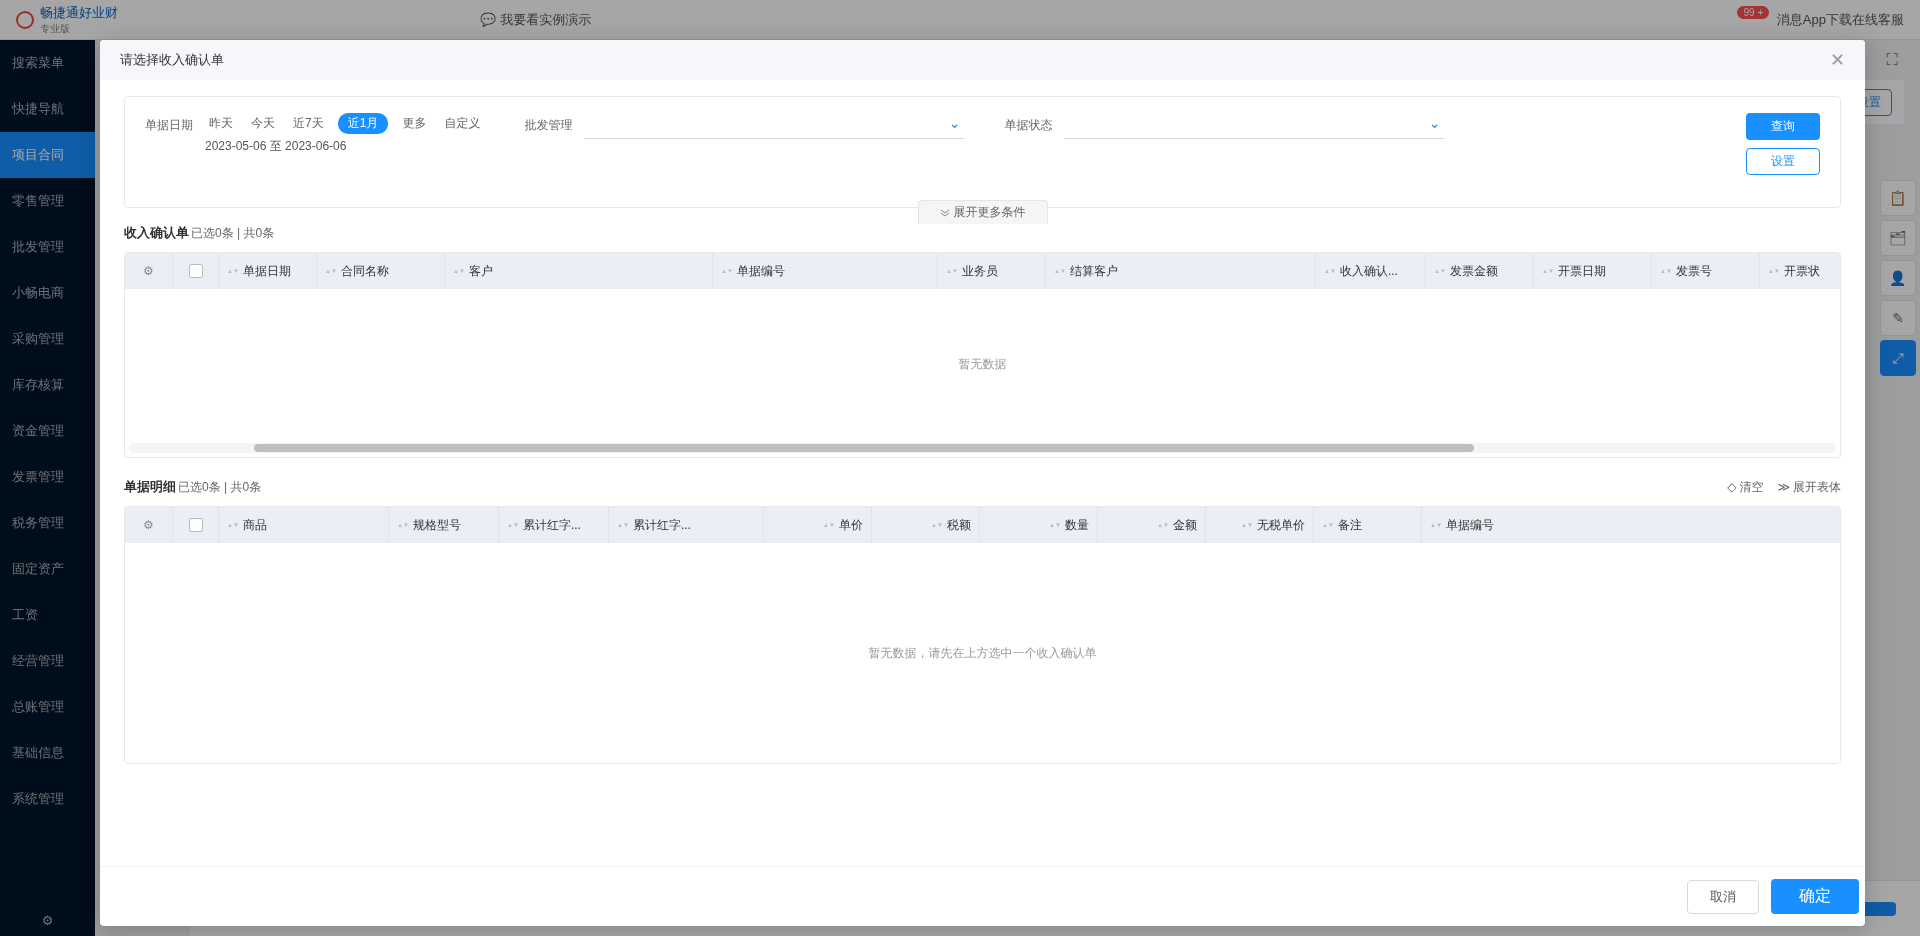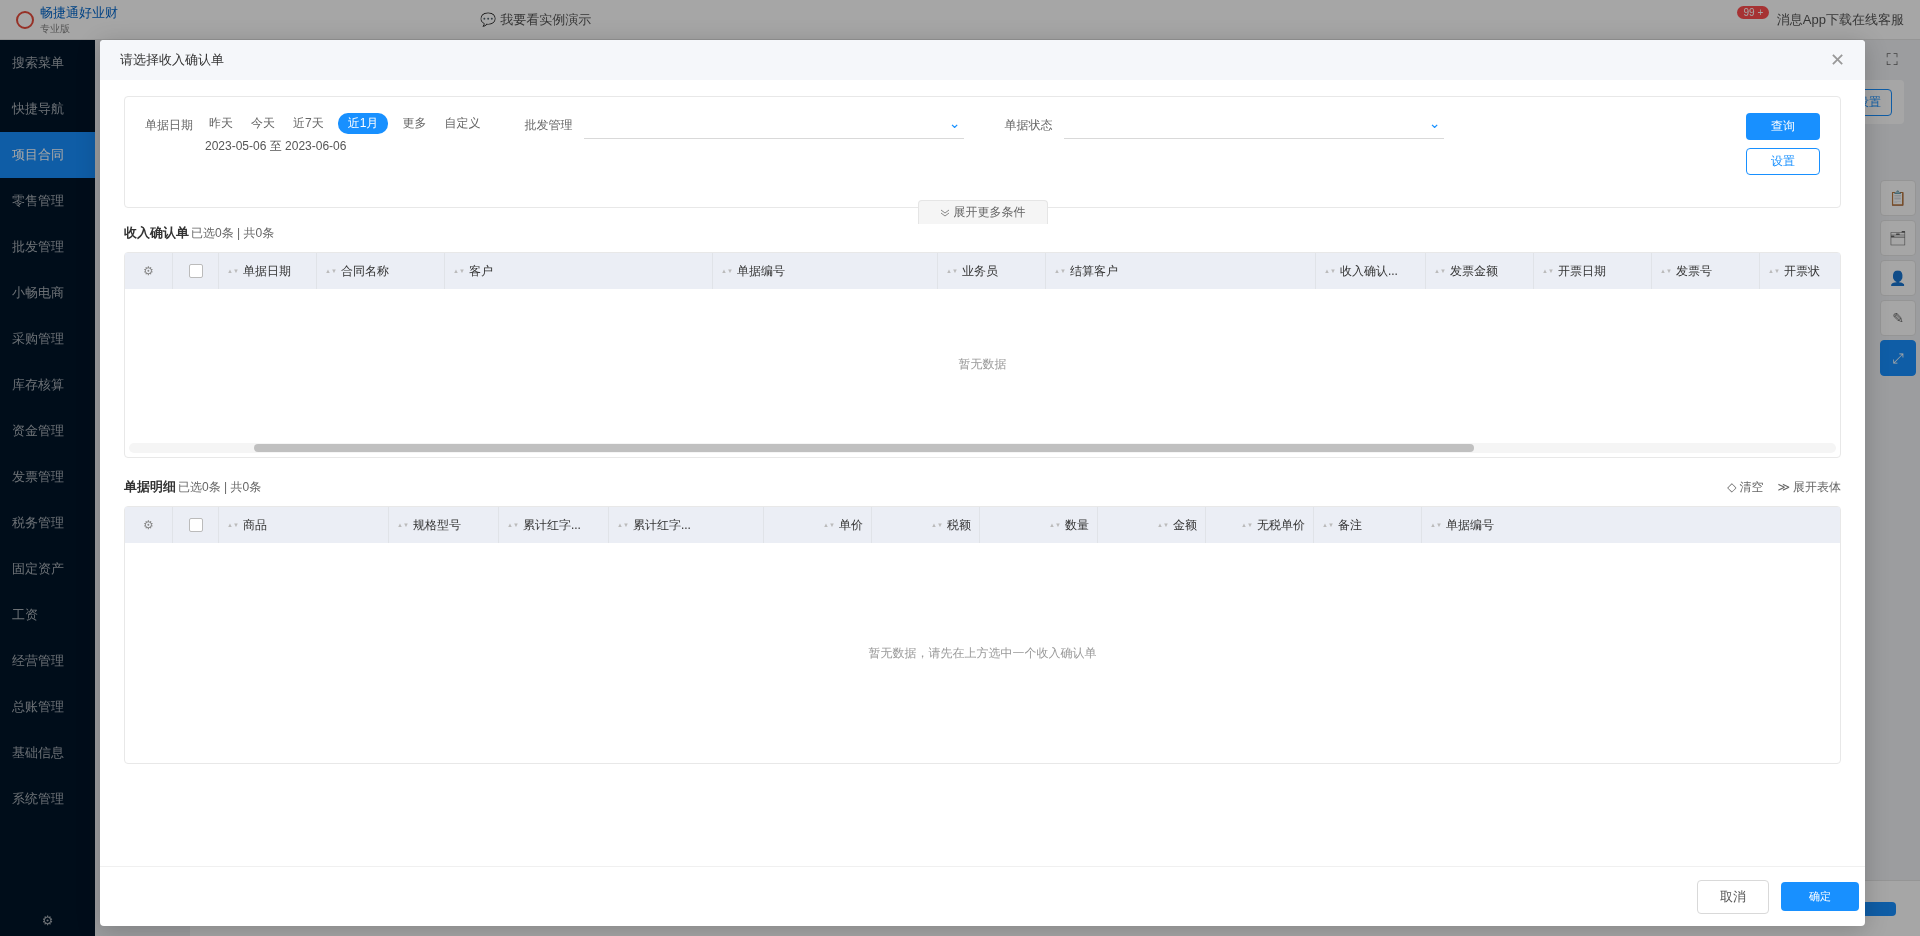--- a/index.html
+++ b/index.html
@@ -79,21 +79,21 @@
 .chk { width: 14px; height: 14px; border: 1px solid #bbb; border-radius: 2px; background: #fff; }
 .table-body { height: 150px; display: flex; align-items: center; justify-content: center; color: #999; font-size: 12px; }
 .table-body.tall { height: 220px; }
 .hscroll { height: 10px; background: #f5f5f5; border-radius: 5px; margin: 4px; position: relative; }
 .hscroll-thumb { position: absolute; left: 125px; width: 1220px; height: 8px; top: 1px; background: #c0c0c0; border-radius: 4px; }
 
 .section-gap { height: 20px; }
 
 .modal-footer { height: 60px; border-top: 1px solid #f0f0f0; display: flex; align-items: center; justify-content: flex-end; padding: 0 6px; gap: 12px; }
 .btn-cancel { background: #fff; border: 1px solid #d9d9d9; color: #555; padding: 7px 22px; border-radius: 4px; font-size: 13px; cursor: pointer; }
-.btn-ok { background: #1890ff; color: #fff; border: none; padding: 7px 28px; border-radius: 4px; font-size: 11px; cursor: pointer; }
+.btn-ok { background: #1890ff; color: #fff; border: none; padding: 7px 28px; border-radius: 4px; font-size: 16px; cursor: pointer; }
 
 svg { display: block; }
 </style>
 </head>
 <body>
 
 <div class="app-bg">
   <div class="top-bar">
     <div class="logo">
       <span class="logo-icon"></span>

